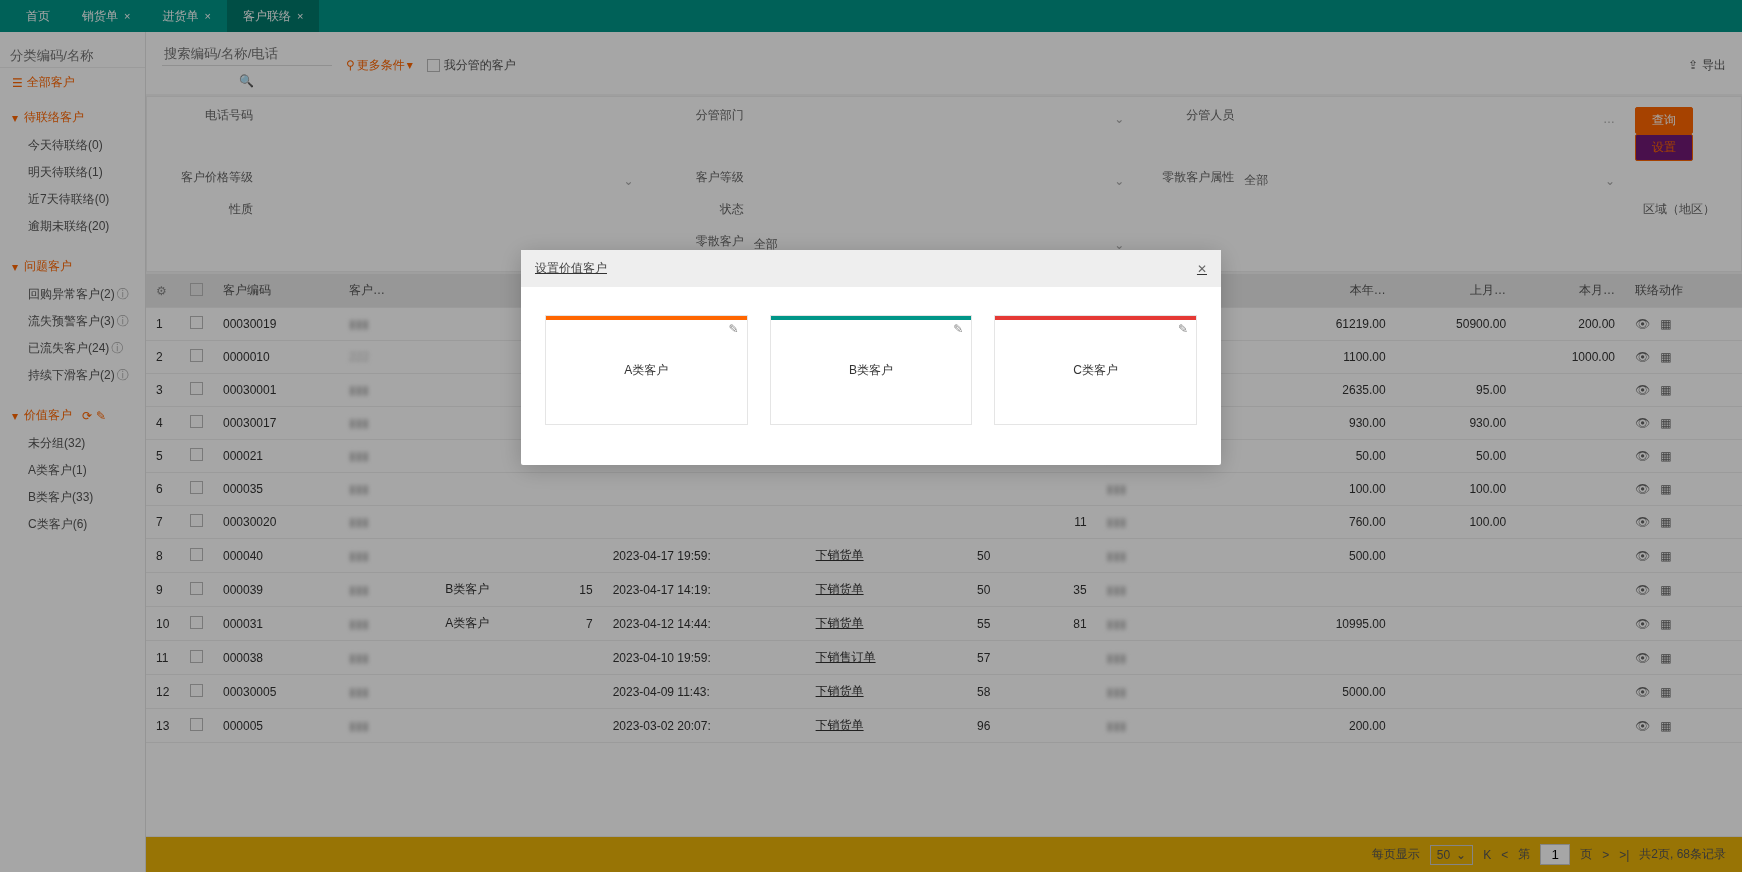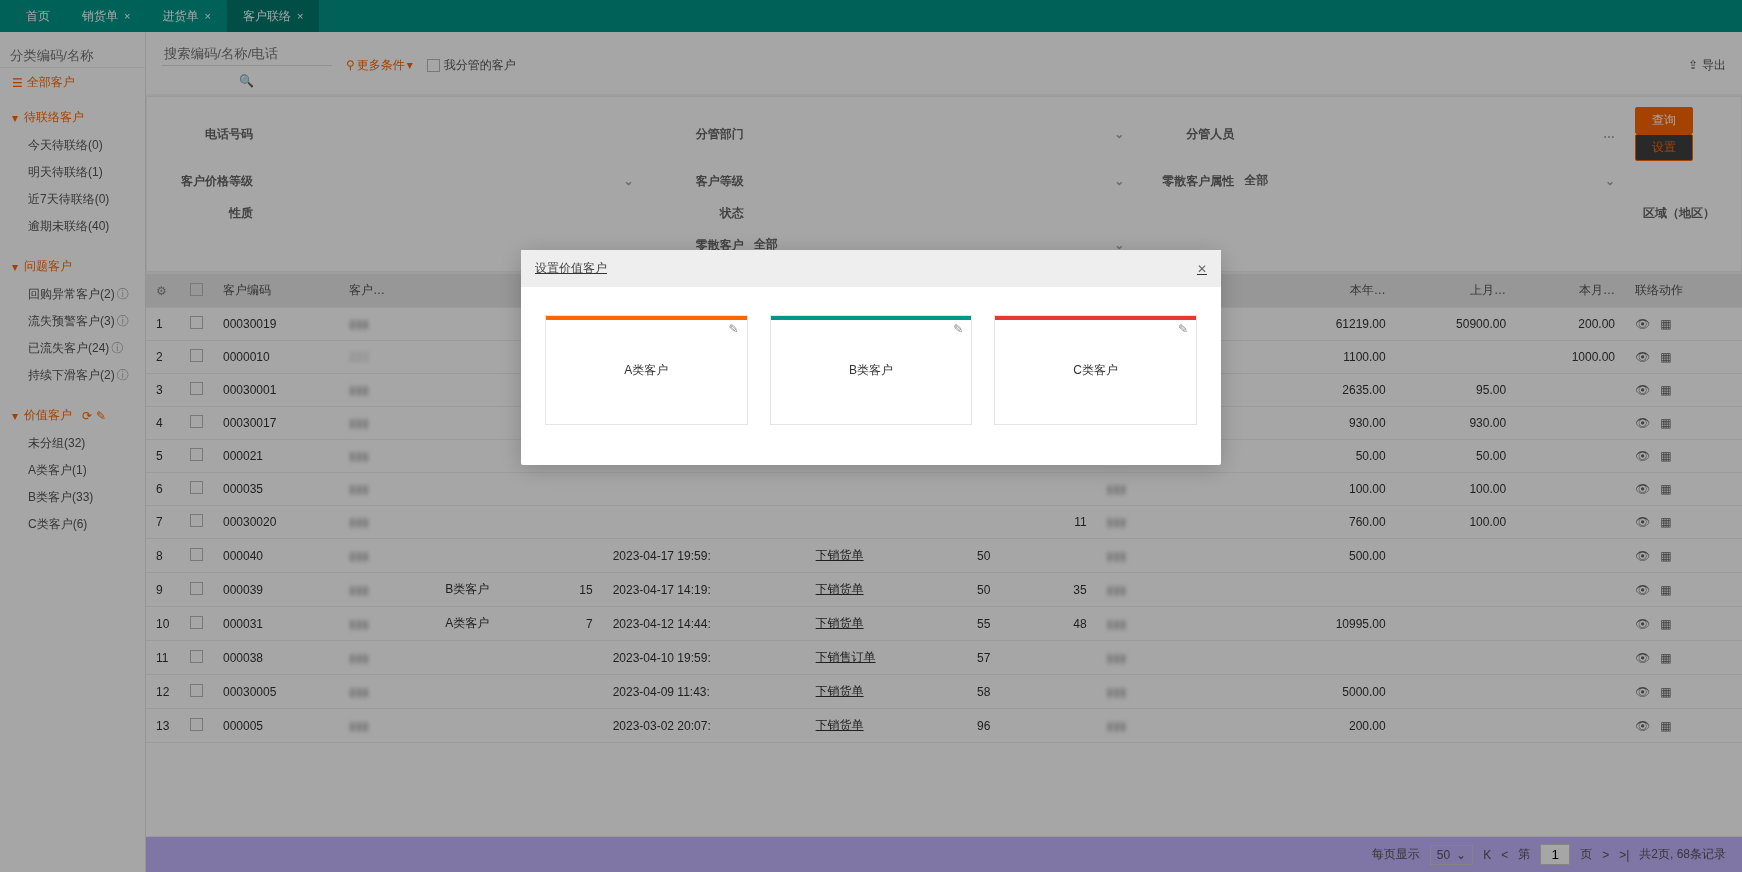--- a/index.html
+++ b/index.html
@@ -25,41 +25,41 @@
 .content { flex: 1; display: flex; flex-direction: column; background: #f5f5f5; }
 .toolbar { display: flex; align-items: center; padding: 10px 16px 6px 16px; gap: 14px; background: #fff; }
 .search-box { display: flex; align-items: center; gap: 8px; flex-direction: column; }
 .search-box input { border: none; border-bottom: 1px solid #ddd; width: 170px; padding: 4px 2px; outline: none; color: #999; }
 .search-icon { color: #ff6600; }
 .more-cond { color: #ff6600; display: flex; align-items: center; gap: 2px; }
 .my-cust { display: flex; align-items: center; gap: 4px; color: #555; }
 .export { margin-left: auto; color: #555; display: flex; align-items: center; gap: 4px; }
 
 .filter-panel { background: #fff; margin-top: 2px; padding: 10px 16px 14px 16px; display: grid; grid-template-columns: 1fr 1fr 1fr 90px; gap: 8px 16px; border: 1px solid #eee; position: relative; }
-.f-cell { display: flex; align-items: center; font-weight: bold; }
+.f-cell { display: flex; align-items: flex-start; }
 .f-label { width: 100px; text-align: right; color: #666; padding-right: 10px; }
 .f-input { flex: 1; border-bottom: 1px solid transparent; position: relative; height: 24px; display: flex; align-items: center; color: #666; }
 .f-input .chev { position: absolute; right: 4px; color: #aaa; }
 .btn-col { display: flex; flex-direction: column; gap: 0; align-items: flex-start; }
 .btn { border: 1px solid #ff6600; color: #fff; background: #ff6600; padding: 4px 16px; border-radius: 2px; cursor: pointer; font-size: 12px; }
-.btn.outline { background: #404040; color: #ff6600; font-family: Liberation Serif, serif; }
+.btn.outline { background: #701a75; color: #ff6600; font-family: Liberation Serif, serif; }
 
 .table-wrap { flex: 1; background: #fff; margin-top: 2px; overflow: hidden; display: flex; flex-direction: column; }
 .tbl { flex: 1; overflow: auto; }
 table { border-collapse: collapse; width: 100%; }
 th, td { padding: 8px 10px; border-bottom: 1px solid #eee; text-align: left; white-space: nowrap; }
 th { background: #e8e8e8; color: #555; font-weight: normal; position: sticky; top: 0; }
 .th-num { text-align: right; }
 td.num { text-align: right; }
 .gear { color: #888; }
 .row-actions { display: flex; gap: 10px; color: #666; }
 .link { text-decoration: underline; color: #333; }
 .blur { color: #bbb; filter: blur(2px); }
 
-.pager { height: 36px; border-top: 1px solid #eee; display: flex; align-items: center; justify-content: flex-end; padding: 0 16px; gap: 10px; color: #555; background: #c4b5fd; }
+.pager { height: 36px; border-top: 1px solid #eee; display: flex; align-items: center; justify-content: flex-end; padding: 0 16px; gap: 10px; color: #555; background: #eab308; }
 .pager .sel { border: 1px solid #ccc; padding: 2px 6px; display:flex; align-items:center; gap:6px; }
 .pager .pg-input { width: 30px; border: 1px solid #ccc; text-align: center; padding: 2px; }
 
 .overlay { position: absolute; inset: 0; background: rgba(0,0,0,0.35); display: flex; align-items: flex-start; justify-content: center; padding-top: 250px; }
 .modal { width: 700px; background: #fff; box-shadow: 0 4px 24px rgba(0,0,0,.2); border-radius: 2px; }
 .modal-head { background: #eee; padding: 10px 14px; display: flex; align-items: center; text-decoration: underline; }
 .modal-title { color: #444; }
 .modal-close { margin-left: auto; color: #666; cursor: pointer; }
 .modal-body { padding: 28px 24px 40px 24px; display: flex; gap: 22px; }
 .val-card { flex: 1; height: 110px; border: 1px solid #e5e5e5; position: relative; display: flex; align-items: center; justify-content: center; }
@@ -93,21 +93,21 @@
     </div>
 
     <div class="sb-group">
       <div class="sb-title">
           <span class="sb-caret">▾</span>
           <span>待联络客户</span>
         </div>
       <div class="sb-sub">今天待联络(0)</div>
       <div class="sb-sub">明天待联络(1)</div>
       <div class="sb-sub">近7天待联络(0)</div>
-      <div class="sb-sub">逾期未联络(40)</div>
+      <div class="sb-sub">逾期未联络(20)</div>
     </div>
 
     <div class="sb-group">
       <div class="sb-title">
           <span class="sb-caret">▾</span>
           <span>问题客户</span>
         </div>
       <div class="sb-sub"><span>回购异常客户(2)</span><span class="help">ⓘ</span></div>
       <div class="sb-sub"><span>流失预警客户(3)</span><span class="help">ⓘ</span></div>
       <div class="sb-sub"><span>已流失客户(24)</span><span class="help">ⓘ</span></div>
@@ -442,21 +442,21 @@
               <tr>
                 <td>10</td>
                 <td><span class="chk"></span></td>
                 <td>000031</td>
                 <td><span class="blur">▮▮▮</span></td>
                 <td>A类客户</td>
                 <td class="num">7</td>
                 <td>2023-04-12 14:44:</td>
                 <td><span class="link">下销货单</span></td>
                 <td class="num">55</td>
-                <td class="num">48</td>
+                <td class="num">81</td>
                 <td><span class="blur">▮▮▮</span></td>
                 <td class="num">10995.00</td>
                 <td class="num"></td>
                 <td class="num"></td>
                 <td>
                   <div class="row-actions">
                     <span>👁</span>
                     <span>▦</span>
                   </div>
                 </td>

